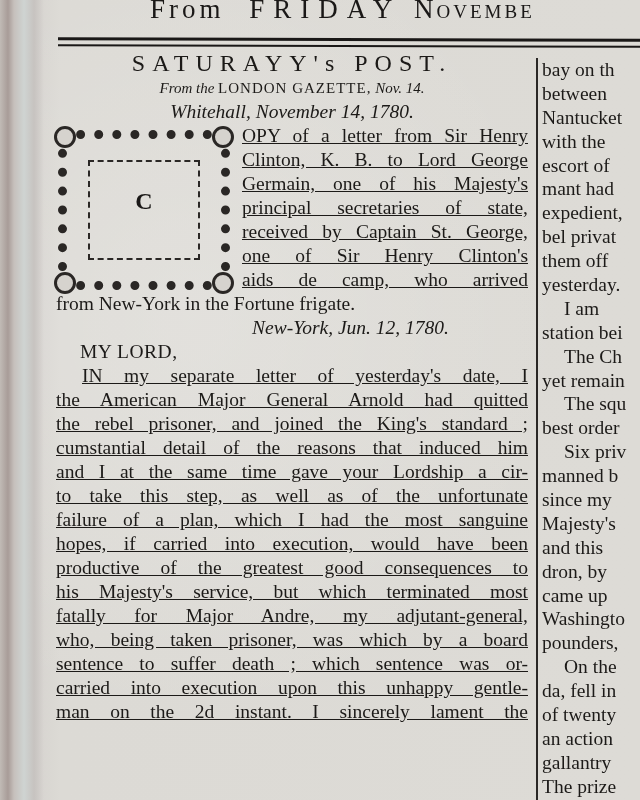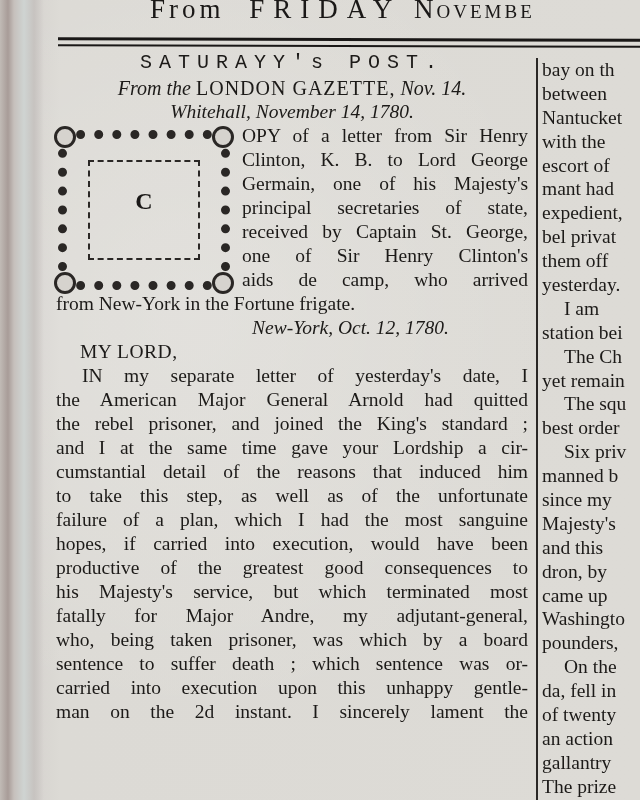--- a/index.html
+++ b/index.html
@@ -31,22 +31,22 @@
   }
   .col-divider {
     position: absolute; left: 536px; top: 58px; width: 2px; height: 742px;
     background: #2a2725;
   }
   .left-col {
     position: absolute; left: 56px; top: 50px; width: 472px;
   }
   .line { height: 24px; line-height: 24px; white-space: nowrap; font-size: 19.5px; }
   .center { text-align: center; }
-  .justify { text-align: justify; text-align-last: justify; }
-  .spaced { letter-spacing: 7px; font-size: 20px; font-family: Liberation Mono, monospace; }
+  .justify { text-align: justify; text-align-last: justify; text-decoration: underline; }
+  .spaced { letter-spacing: 7px; font-size: 24px; }
   .ital { font-style: italic; }
   .heading-top { height: 26px; line-height: 26px; }
   .drop-area { position: relative; height: 168px; }
   .drop-cap {
     position: absolute; left: 2px; top: 6px; width: 172px; height: 160px;
     box-sizing: border-box;
   }
   .drop-cap .outer {
     position: absolute; inset: 0; border: 9px dotted #2a2725; border-radius: 6px;
   }
@@ -82,21 +82,21 @@
   <span>From</span>
   <span style="letter-spacing:9px;margin-left:14px;">FRIDAY</span>
   <span class="small-caps" style="margin-left:2px;">Novembe</span>
 </div>
 <div class="rule-double"></div>
 
 <div class="col-divider"></div>
 
 <div class="left-col">
   <div class="line center spaced heading-top">SATURAYY's POST.</div>
-  <div class="line center" style="font-size:20px;">
+  <div class="line center" style="font-size:15px;">
     <span class="ital">From the</span>
     <span style="letter-spacing:1px;">LONDON GAZETTE,</span>
     <span class="ital">Nov. 14.</span>
   </div>
   <div class="line center ital">Whitehall, November 14, 1780.</div>
 
   <div class="drop-area">
     <div class="drop-cap">
       <div class="outer"></div>
       <div class="inner"></div>
@@ -110,29 +110,29 @@
       <div class="line justify">OPY of a letter from Sir Henry</div>
       <div class="line justify">Clinton, K. B. to Lord George</div>
       <div class="line justify">Germain, one of his Majesty's</div>
       <div class="line justify">principal secretaries of state,</div>
       <div class="line justify">received by Captain St. George,</div>
       <div class="line justify">one of Sir Henry Clinton's</div>
       <div class="line justify">aids de camp, who arrived</div>
     </div>
   </div>
   <div class="line">from New-York in the Fortune frigate.</div>
-  <div class="line ital letter-date">New-York, Oct. 12, 1780.</div>
+  <div class="line ital letter-date">New-York, Jun. 12, 1780.</div>
   <div class="line greeting">MY LORD,</div>
 
   <div>
     <div class="line justify indent">IN my separate letter of yesterday's date, I</div>
     <div class="line justify">the American Major General Arnold had quitted</div>
     <div class="line justify">the rebel prisoner, and joined the King's standard ;</div>
+    <div class="line justify">cumstantial detail of the reasons that induced him</div>
     <div class="line justify">and I at the same time gave your Lordship a cir-</div>
-    <div class="line justify">cumstantial detail of the reasons that induced him</div>
     <div class="line justify">to take this step, as well as of the unfortunate</div>
     <div class="line justify">failure of a plan, which I had the most sanguine</div>
     <div class="line justify">hopes, if carried into execution, would have been</div>
     <div class="line justify">productive of the greatest good consequences to</div>
     <div class="line justify">his Majesty's service, but which terminated most</div>
     <div class="line justify">fatally for Major Andre, my adjutant-general,</div>
     <div class="line justify">who, being taken prisoner, was which by a board</div>
     <div class="line justify">sentence to suffer death ; which sentence was or-</div>
     <div class="line justify">carried into execution upon this unhappy gentle-</div>
     <div class="line justify">man on the 2d instant. I sincerely lament the</div>

